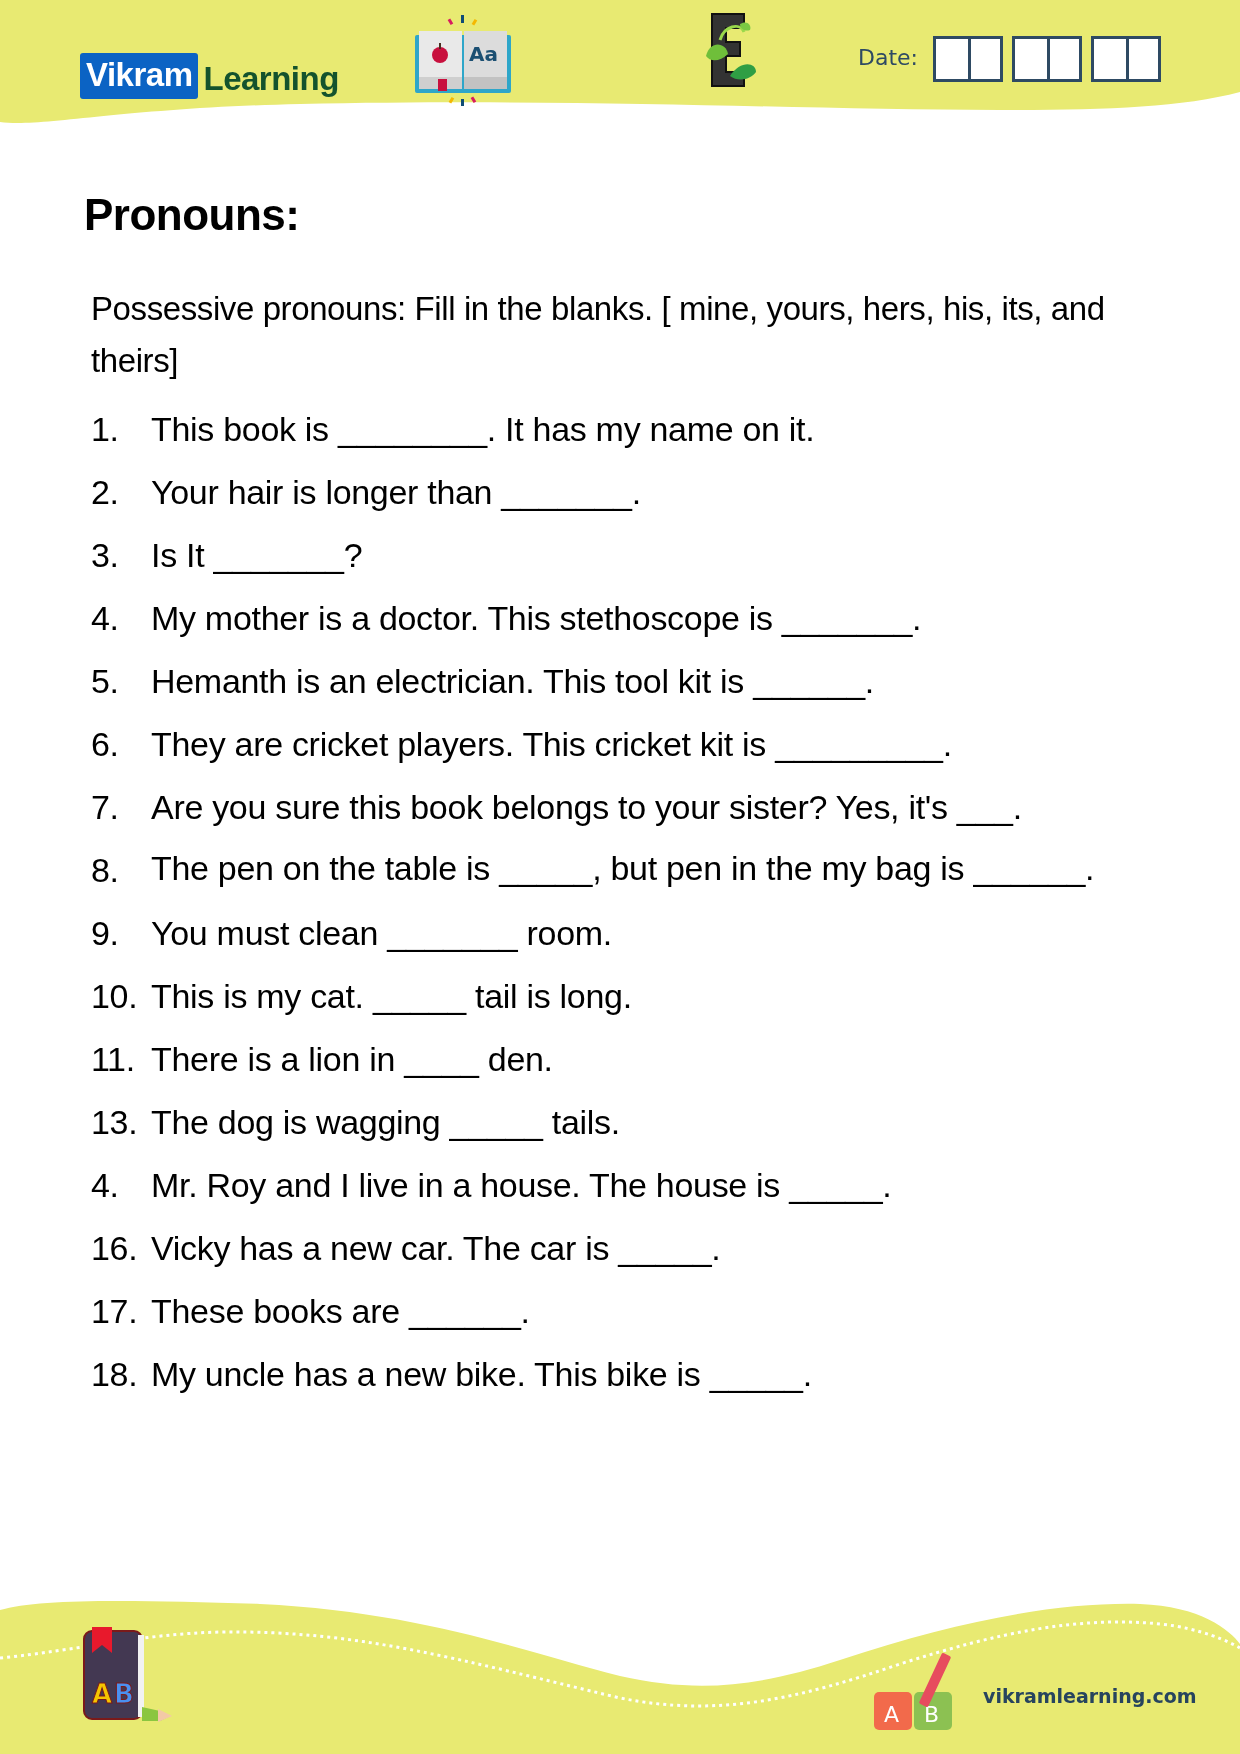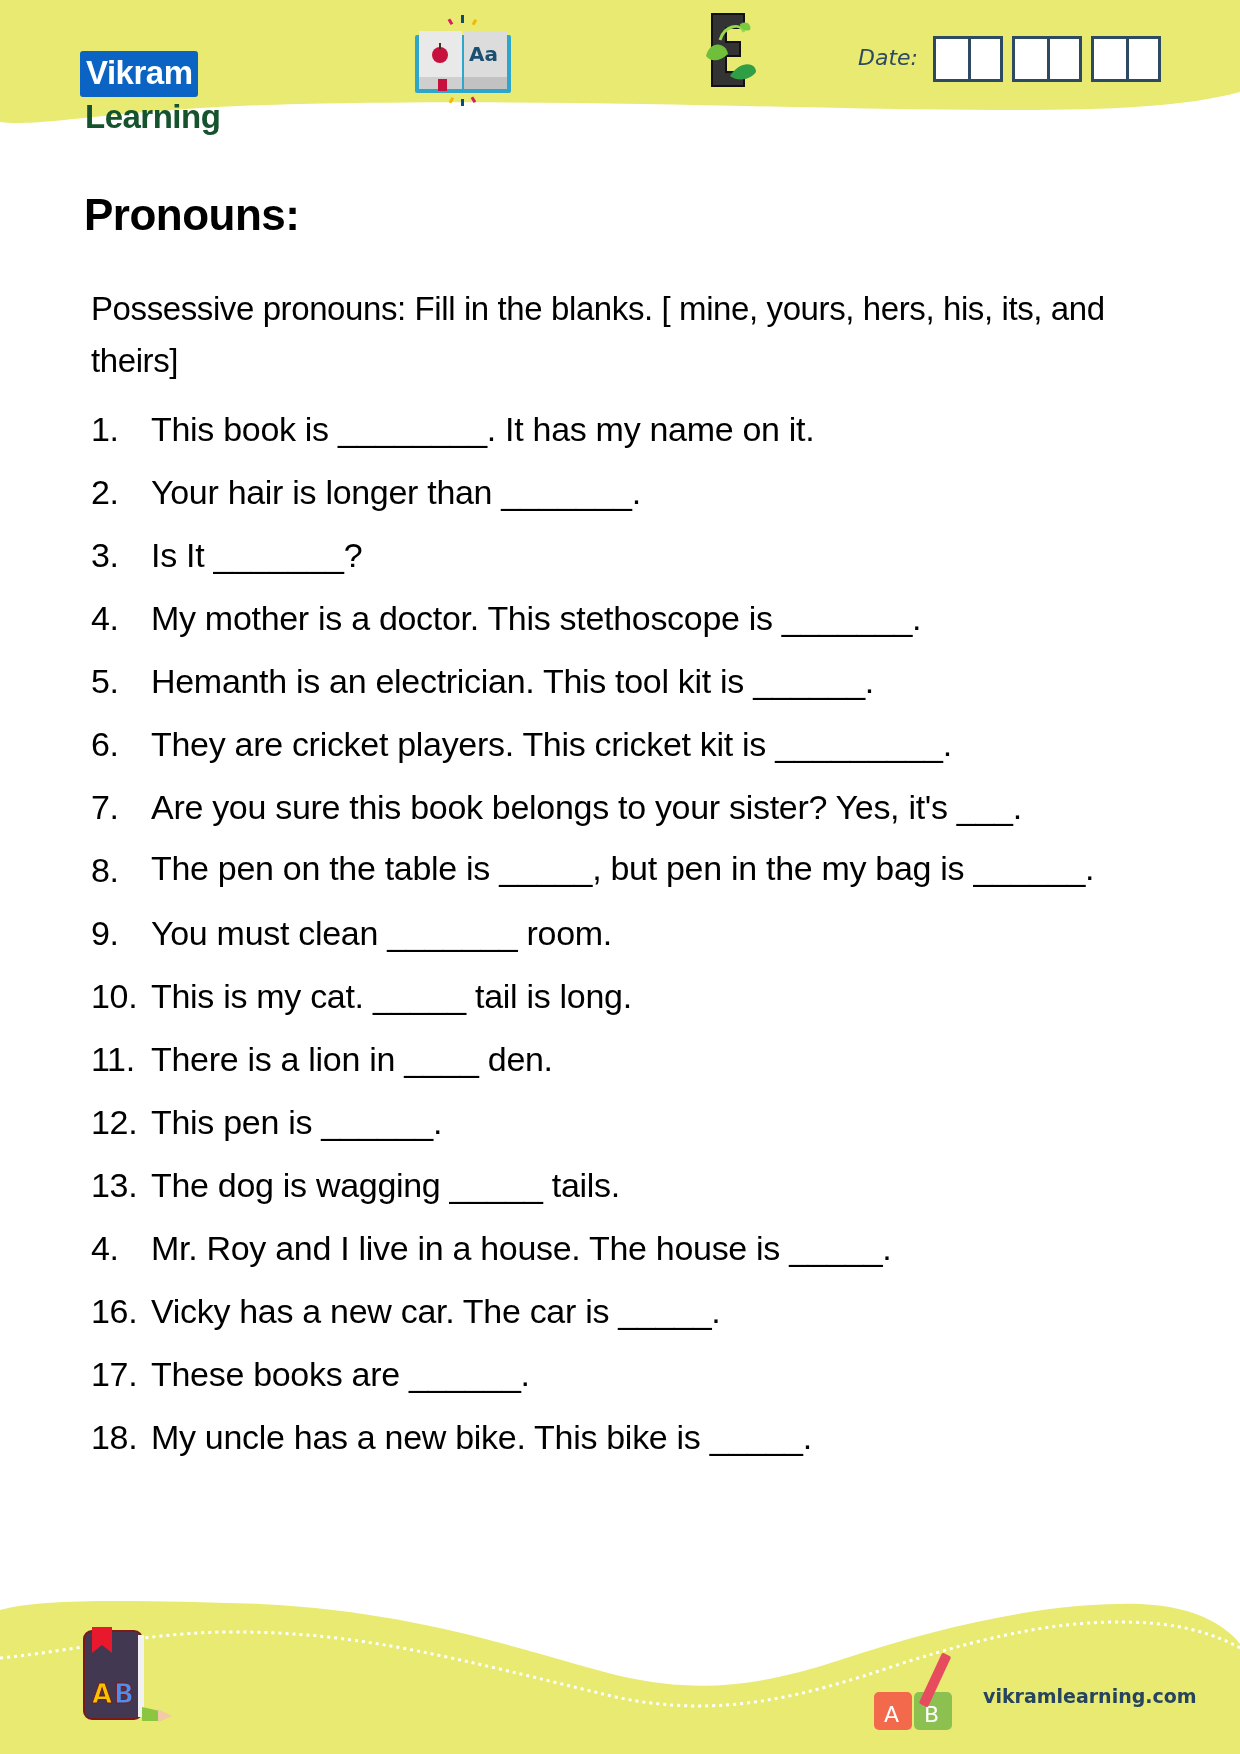--- a/index.html
+++ b/index.html
@@ -2,28 +2,28 @@
 <html><head>
   <meta charset="utf-8">
   <style>
     * { box-sizing: border-box; margin: 0; padding: 0; }
     html, body { width: 1240px; height: 1754px; background: #ffffff; overflow: hidden; }
     body { position: relative; font-family: "Liberation Sans", "DejaVu Sans", sans-serif; color: #000; }
 
     .header-wave { position: absolute; left: 0; top: 0; width: 1240px; height: 135px; }
     .footer-wave { position: absolute; left: 0; top: 1590px; width: 1240px; height: 164px; }
 
-    .logo { position: absolute; left: 80px; top: 51px; height: 48px; display: flex; align-items: flex-start; flex-direction: column; }
+    .logo { position: absolute; left: 80px; top: 51px; height: 48px; display: flex; align-items: flex-end; }
     .logo-box { background: #0b63c4; color: #fff; font-weight: bold; font-size: 33px; padding: 2px 6px 4px 6px; border-radius: 3px; line-height: 40px; letter-spacing: -0.5px; }
     .logo-text { color: #14532d; font-weight: bold; font-size: 33px; margin-left: 5px; line-height: 40px; letter-spacing: -0.5px; }
 
     .book-icon { position: absolute; left: 413px; top: 15px; width: 100px; height: 92px; }
     .e-icon { position: absolute; left: 700px; top: 10px; width: 70px; height: 80px; }
 
-    .date-label { position: absolute; left: 858px; top: 45px; font-size: 22px; color: #2e4a63; font-family: "DejaVu Sans", sans-serif; font-style: italic; }
+    .date-label { position: absolute; left: 858px; top: 45px; font-size: 22px; color: #2e4a63; font-family: "DejaVu Sans", sans-serif; }
     .date-boxes { position: absolute; left: 933px; top: 36px; display: flex; gap: 9px; }
     .date-group { display: flex; border: 3px solid #2e4a63; background: #fff; }
     .date-cell { width: 32px; height: 40px; background: #fff; }
     .date-cell + .date-cell { border-left: 3px solid #2e4a63; }
 
     .page-title { position: absolute; left: 84px; top: 190px; font-size: 44px; font-weight: bold; letter-spacing: -0.5px; }
     .instructions { position: absolute; left: 91px; top: 283px; width: 1060px; font-size: 33px; font-weight: normal; line-height: 52px; letter-spacing: -0.4px; }
 
     .questions { position: absolute; left: 91px; top: 398px; width: 1060px; list-style: none; }
     .q { display: flex; font-size: 34px; line-height: 63px; letter-spacing: -0.3px; }
@@ -131,24 +131,20 @@
     </li>
   <li class="q">
       <span class="q-num">10.</span>
       <span class="q-text">This is my cat. _____ tail is long.</span>
     </li>
   <li class="q">
       <span class="q-num">11.</span>
       <span class="q-text">There is a lion in ____ den.</span>
     </li>
   <li class="q">
-      <span class="q-num">12.</span>
-      <span class="q-text">This pen is ______.</span>
-    </li>
-  <li class="q">
       <span class="q-num">13.</span>
       <span class="q-text">The dog is wagging  _____ tails.</span>
     </li>
   <li class="q">
       <span class="q-num">4.</span>
       <span class="q-text"> Mr. Roy and I live in a house. The house is _____.</span>
     </li>
   <li class="q">
       <span class="q-num">16.</span>
       <span class="q-text">Vicky has a new car. The car is _____.</span>

